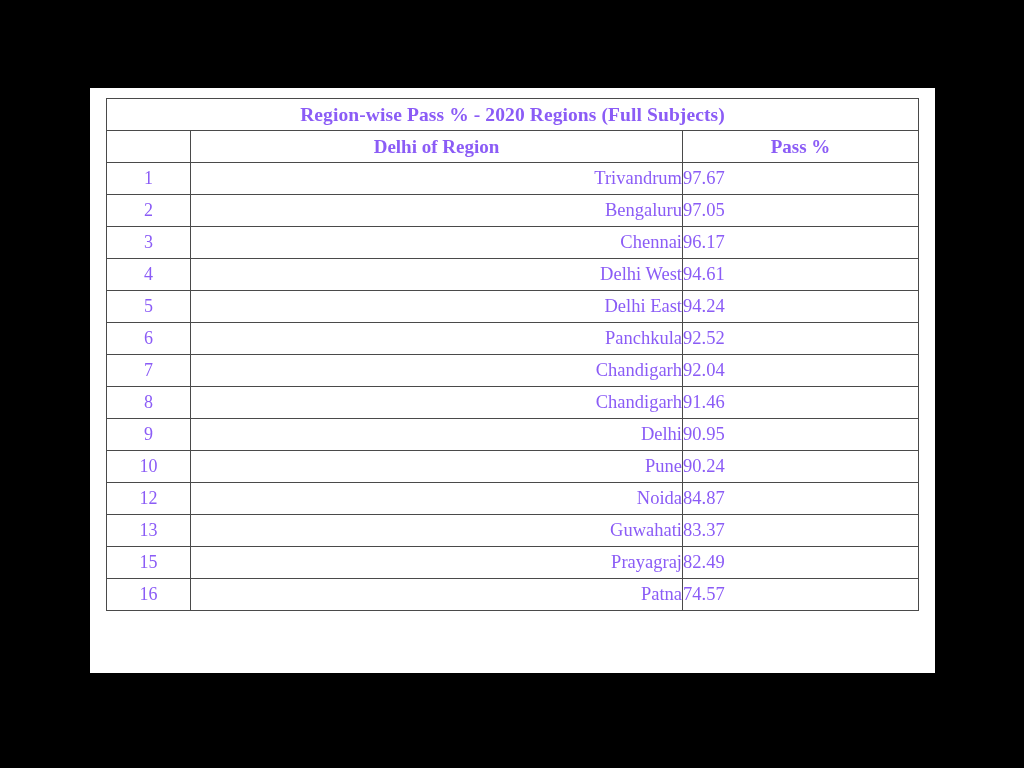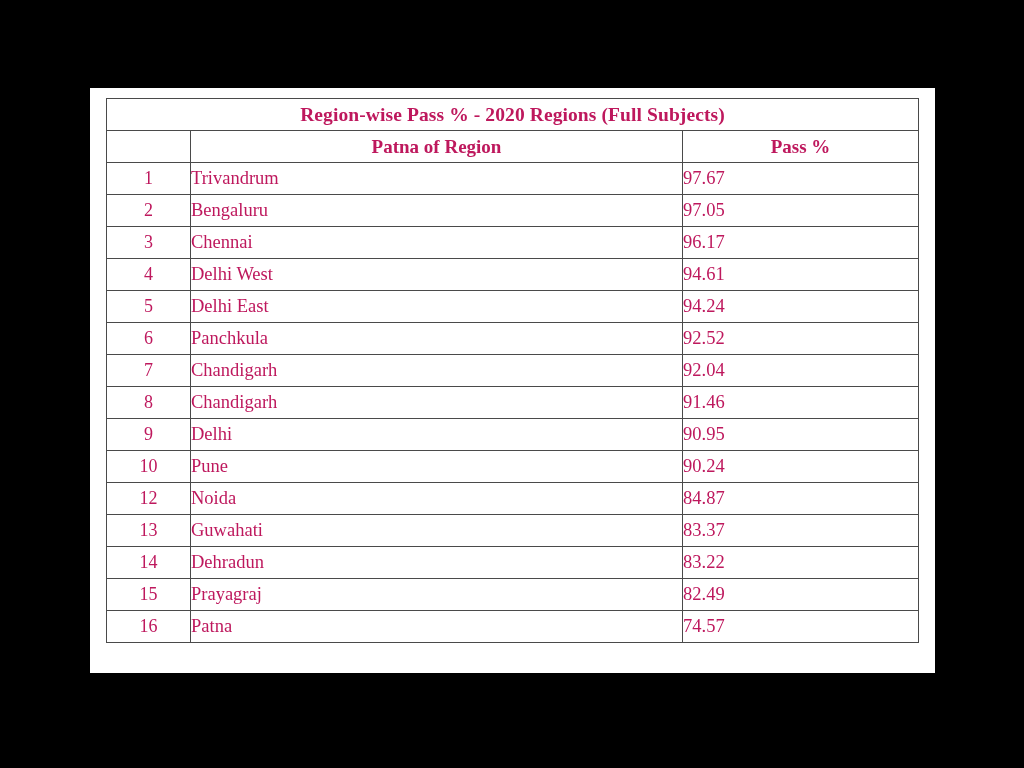--- a/index.html
+++ b/index.html
@@ -33,21 +33,21 @@
   }
   table.pass-table {
     border-collapse: collapse;
     width: 812px;
     table-layout: fixed;
     background: #ffffff;
   }
   table.pass-table td, table.pass-table th {
     border: 1px solid #4a4a4a;
     font-family: "Liberation Serif", serif;
-    color: #be185d;
+    color: #8b5cf6;
     padding: 0;
     height: 31px;
     line-height: 31px;
     vertical-align: middle;
   }
   .title-cell {
     text-align: center;
     font-weight: bold;
     font-size: 19.5px;
     letter-spacing: 0.1px;
@@ -58,21 +58,21 @@
     font-size: 19px;
   }
   .col-sn { width: 84px; }
   .col-name { width: 492px; }
   .col-pct { width: 236px; }
   td.sn {
     text-align: center;
     font-size: 18px;
   }
   td.name {
-    text-align: left;
+    text-align: right;
     font-size: 18.5px;
   }
   td.pct {
     text-align: left;
     font-size: 18.5px;
   }
 </style>
 </head>
 <body>
 
@@ -84,21 +84,21 @@
           <col class="col-sn">
           <col class="col-name">
           <col class="col-pct">
         </colgroup>
         <tbody>
           <tr>
             <td class="title-cell" colspan="3">Region-wise Pass % - 2020 Regions (Full Subjects)</td>
           </tr>
           <tr>
             <td class="hdr"></td>
-            <td class="hdr">Patna of Region</td>
+            <td class="hdr">Delhi of Region</td>
             <td class="hdr">Pass %</td>
           </tr>
           <tr>
             <td class="sn">1</td>
             <td class="name">Trivandrum</td>
             <td class="pct">97.67</td>
           </tr>
           <tr>
             <td class="sn">2</td>
             <td class="name">Bengaluru</td>
@@ -148,25 +148,20 @@
             <td class="sn">12</td>
             <td class="name">Noida</td>
             <td class="pct">84.87</td>
           </tr>
           <tr>
             <td class="sn">13</td>
             <td class="name">Guwahati</td>
             <td class="pct">83.37</td>
           </tr>
           <tr>
-            <td class="sn">14</td>
-            <td class="name">Dehradun</td>
-            <td class="pct">83.22</td>
-          </tr>
-          <tr>
             <td class="sn">15</td>
             <td class="name">Prayagraj</td>
             <td class="pct">82.49</td>
           </tr>
           <tr>
             <td class="sn">16</td>
             <td class="name">Patna</td>
             <td class="pct">74.57</td>
           </tr>
         </tbody>

